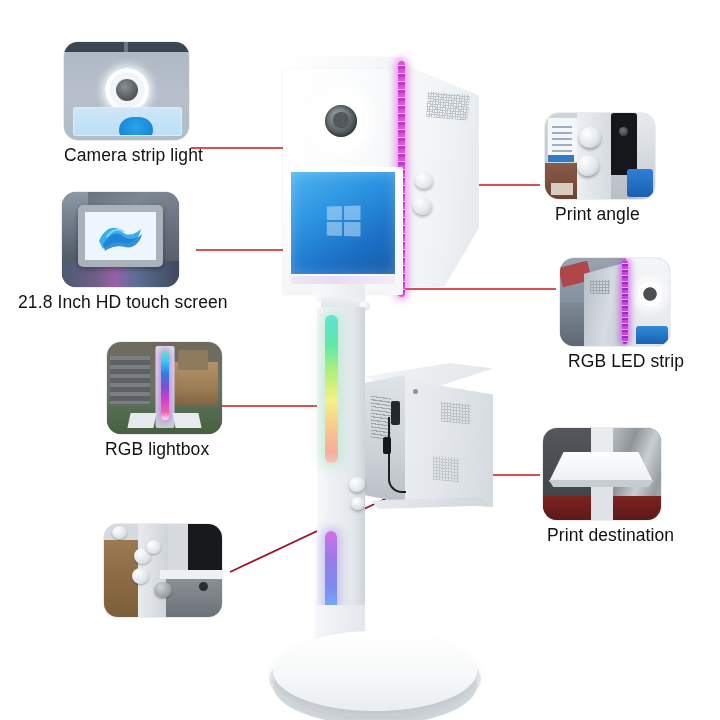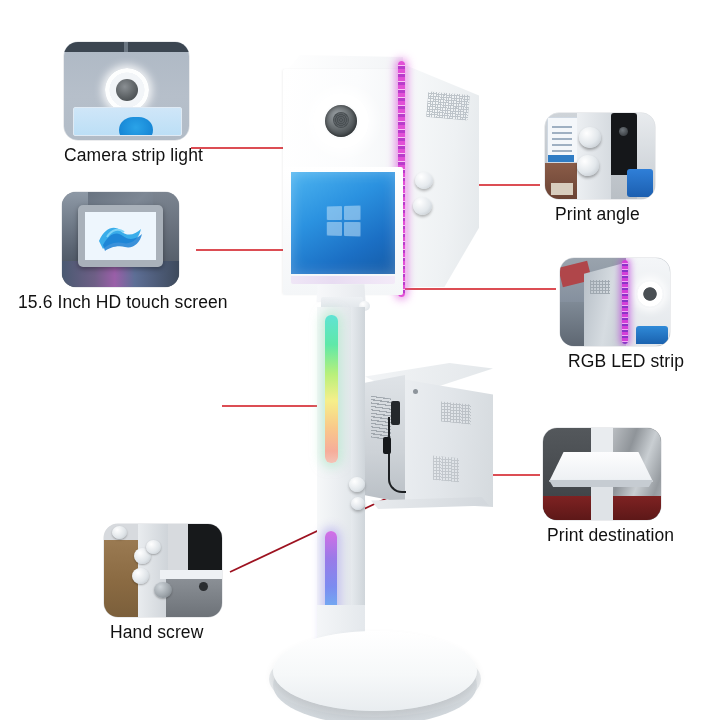--- a/index.html
+++ b/index.html
@@ -345,39 +345,51 @@
       <div class="bezel">
         <div class="sc">
           <svg class="w11" viewBox="0 0 52 34">
             <path d="M4 22 C10 8, 20 6, 26 12 C32 18, 40 16, 46 10 C44 20, 36 26, 28 24 C20 22, 12 26, 8 30 Z" fill="#2aa6e8" opacity=".92"></path>
             <path d="M8 26 C14 14, 22 12, 28 17 C34 22, 42 20, 47 15 C45 24, 38 30, 30 28 C22 26, 14 29, 10 32 Z" fill="#1a7fd4" opacity=".85"></path>
             <path d="M12 18 C17 10, 24 9, 29 13" stroke="#7fd4f7" stroke-width="2" fill="none"></path>
           </svg>
         </div>
       </div>
     </div>
-    <div class="clabel" style="margin-left:-44px;">15.6 Inch HD touch screen</div>
-  </div>
-
+    <div class="clabel" style="margin-left:-44px;">21.8 Inch HD touch screen</div>
+  </div>
+
+  <div class="callout" style="left:107px;top:342px;">
+    <div class="thumb t3">
+      <div class="floor"></div>
+      <div class="shelf"></div>
+      <div class="boxes"></div>
+      <div class="boxes2"></div>
+      <div class="col"></div>
+      <div class="strip"></div>
+      <div class="baseL"></div>
+      <div class="baseR"></div>
+    </div>
+    <div class="clabel" style="margin-left:-2px;">RGB lightbox</div>
+  </div>
 
   <div class="callout" style="left:104px;top:524px;">
     <div class="thumb t4">
       <div class="wood"></div>
       <div class="panel"></div>
       <div class="dark"></div>
       <div class="grey"></div>
       <div class="ledge"></div>
       <div class="k k1"></div>
       <div class="k k2"></div>
       <div class="k k3"></div>
       <div class="k k4"></div>
       <div class="k k5"></div>
       <div class="hole"></div>
     </div>
-    <div class="clabel" style="margin-left:6px;">Hand screw</div>
   </div>
 
   <div class="callout" style="left:545px;top:113px;">
     <div class="thumb t5">
       <div class="rightbg"></div>
       <div class="paper">
           <i style="top:8px"></i>
           <i style="top:14px"></i>
           <i style="top:20px"></i>
           <i style="top:26px"></i>

